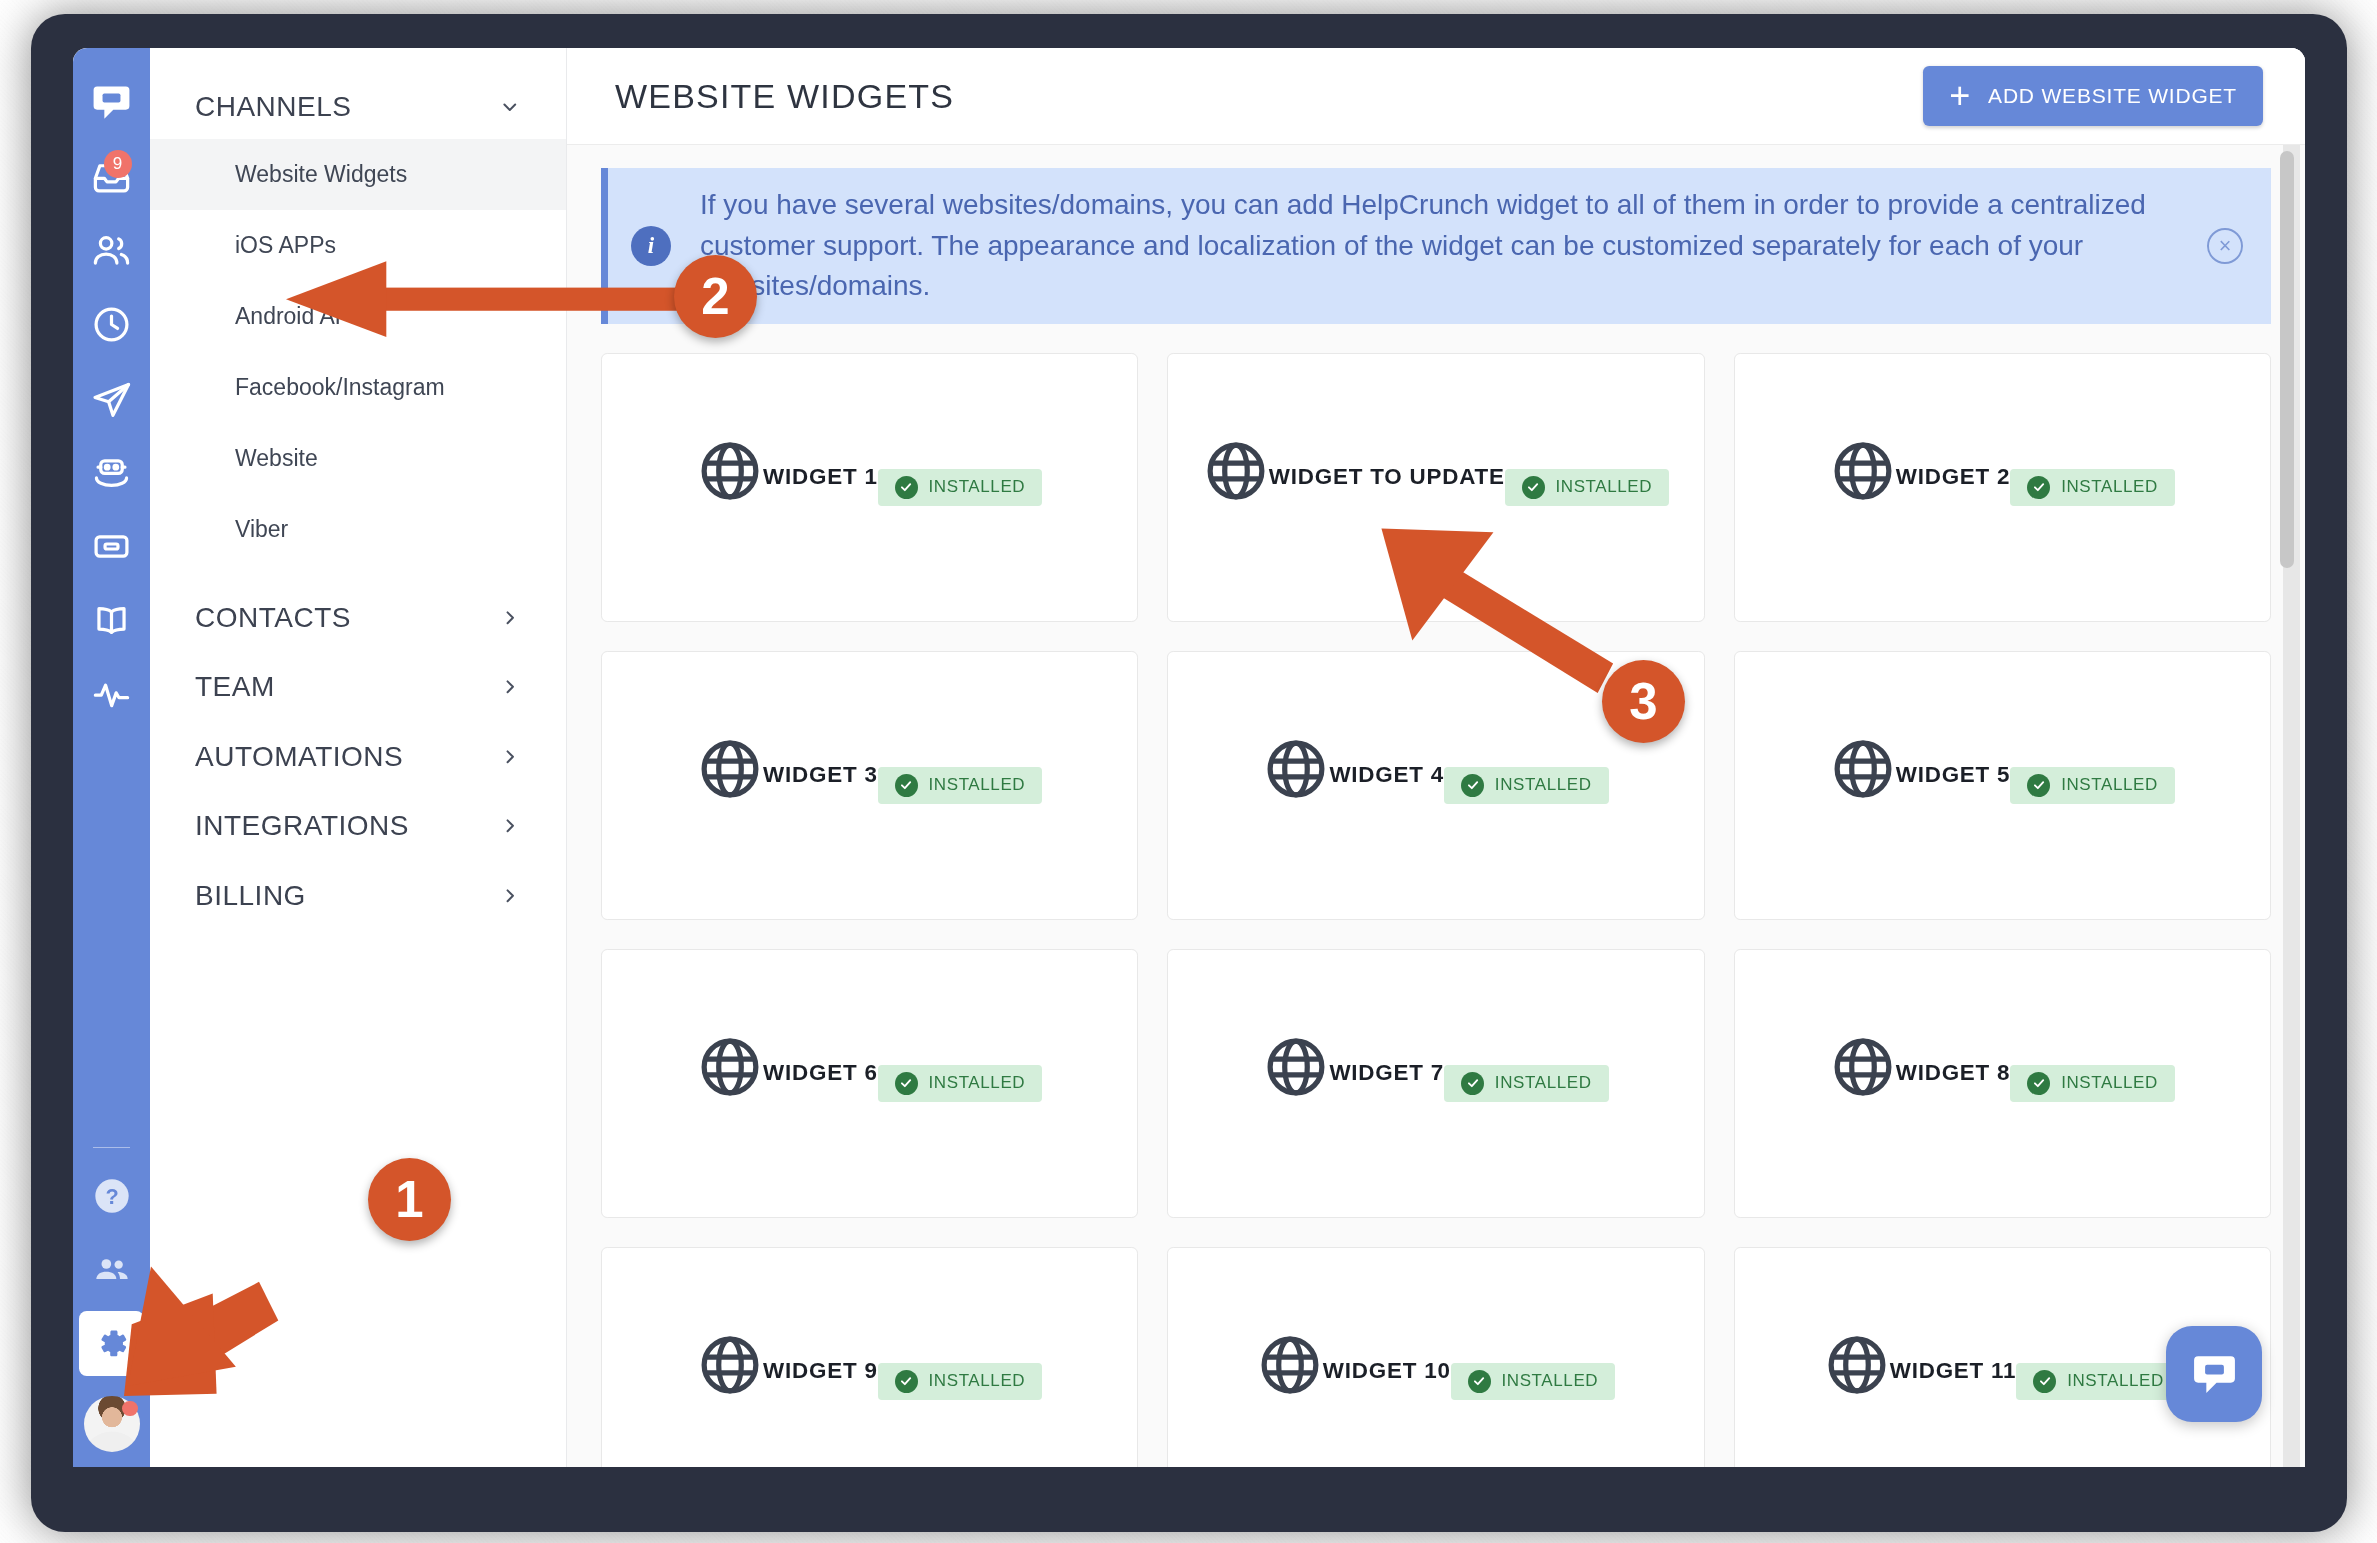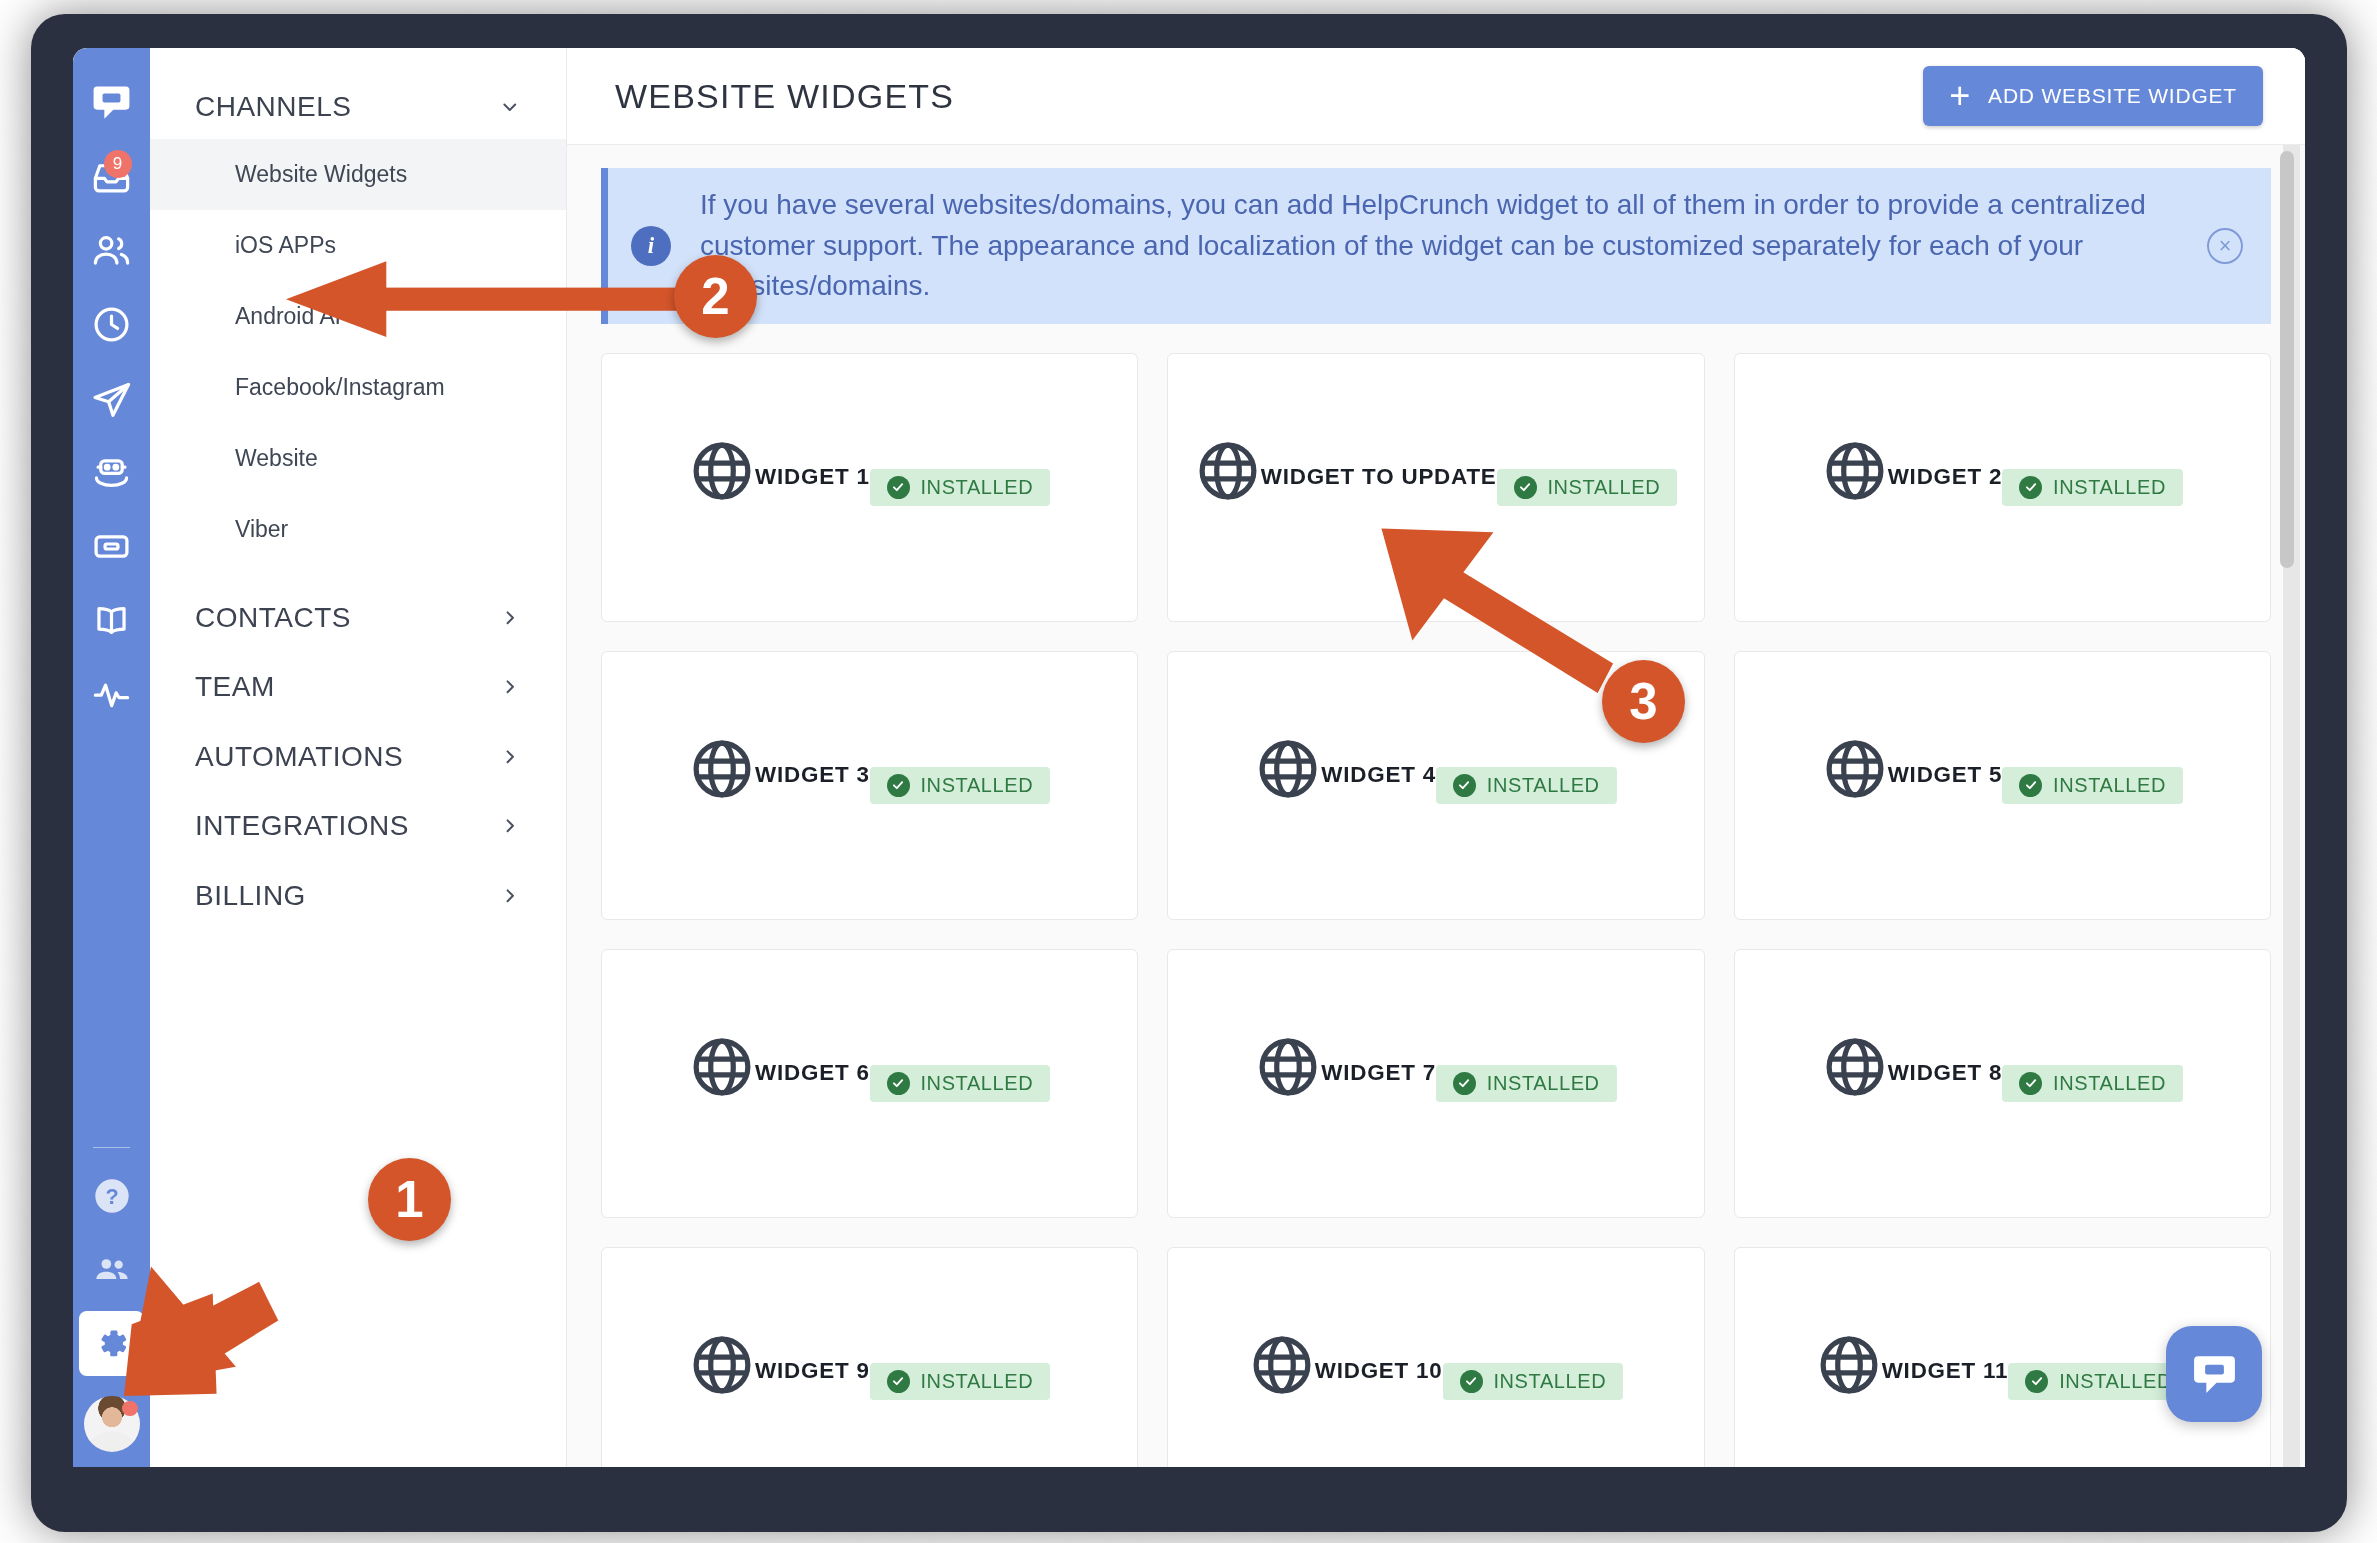--- a/index.html
+++ b/index.html
@@ -177,21 +177,21 @@
   .card-title{
     font-size:22.4px; font-weight:bold; letter-spacing:0.8px;
     color:#1b1f27; margin-bottom:20px;
     font-family:"Liberation Sans",sans-serif;
   }
   .pill{
     display:flex; align-items:center; gap:10.8px;
     background:#d4eeda; border-radius:3.9px;
     padding:7px 17px;
   }
-  .pill-label{ font-size:20px; color:#2f7a42; letter-spacing:0.6px; font-family:"Liberation Sans",sans-serif; }
+  .pill-label{ font-size:17px; color:#2f7a42; letter-spacing:0.6px; font-family:"Liberation Sans",sans-serif; }
   .check{
     width:23px; height:23px; border-radius:50%; background:#2f7a42;
     display:flex; align-items:center; justify-content:center;
   }
 
   
   .scrolltrack{
     position:absolute; right:4.6px; top:0; bottom:0; width:17px; background:#e7e7e7;
   }
   .scrollthumb{

